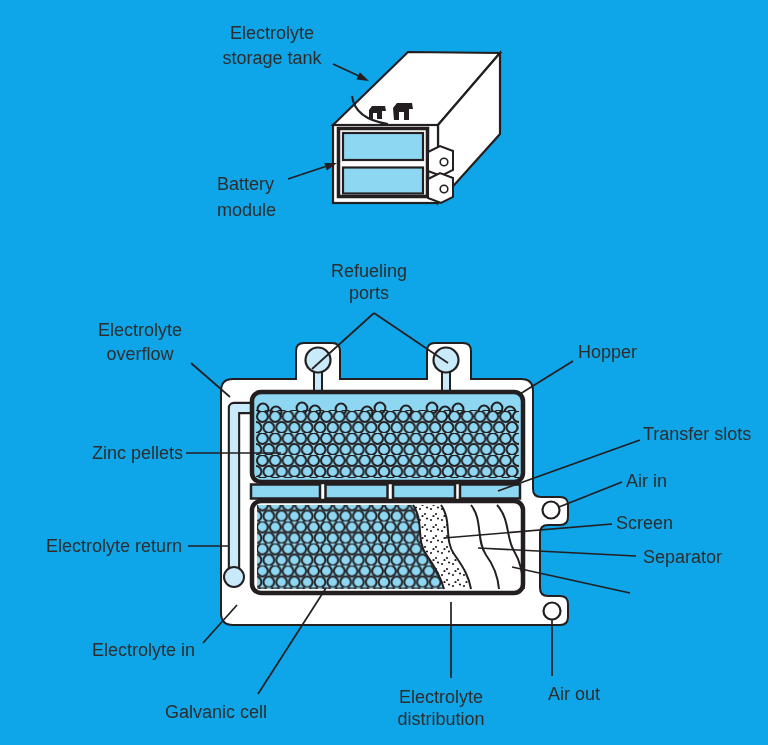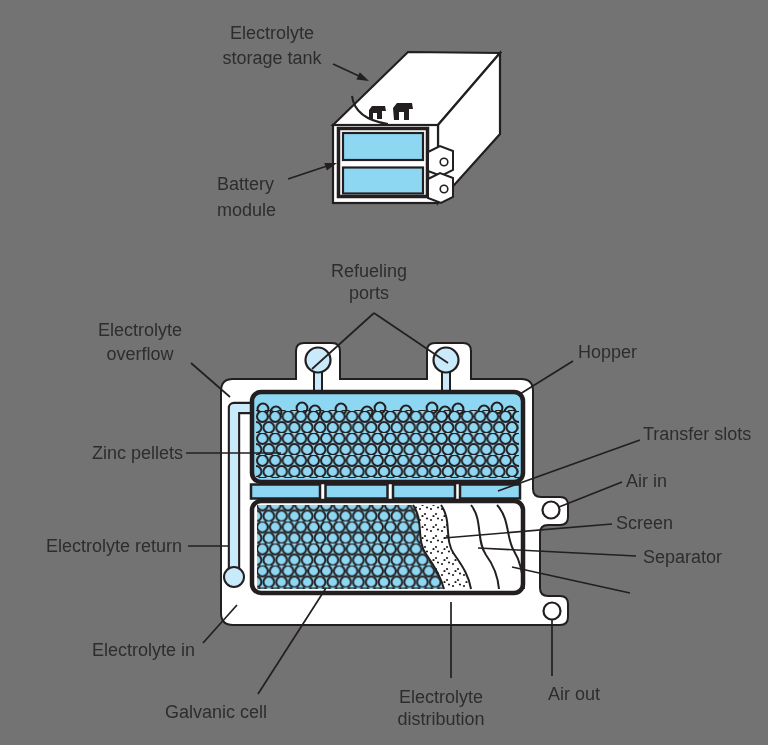--- a/index.html
+++ b/index.html
@@ -1,16 +1,16 @@
 <!DOCTYPE html>
 <html style="--ink: #231f20; --blue: #8ed7f3; --blue_light: #c9eafa; --text: #2e2d2c;"><head>
 <meta charset="utf-8">
 <style>
   html,body{margin:0;padding:0;background:#ffffff;}
-  .canvas{position:relative;width:768px;height:745px;background:#737373;overflow:hidden;
+  .canvas{position:relative;width:768px;height:745px;background:#0ea5e9;overflow:hidden;
           font-family:"Liberation Sans", sans-serif;}
   svg{position:absolute;left:0;top:0;}
   .t{font-family:"Liberation Sans", sans-serif;font-size:18px;fill:var(--text);}
   .ln{stroke:var(--ink);stroke-width:1.7;fill:none;}
   .thin{stroke:var(--ink);stroke-width:2.2;fill:none;}
   .med{stroke:var(--ink);stroke-width:2;fill:none;}
   .thick{stroke:var(--ink);stroke-width:4.5;fill:none;}
   .curve{stroke:var(--ink);stroke-width:2;fill:none;}
   .fwhite{fill:#ffffff;}
   .fblue{fill:var(--blue);}

